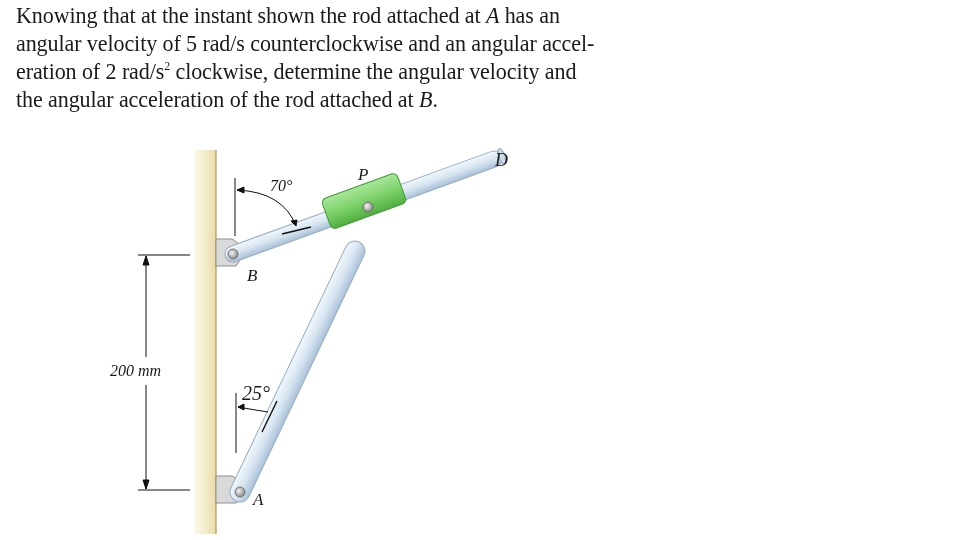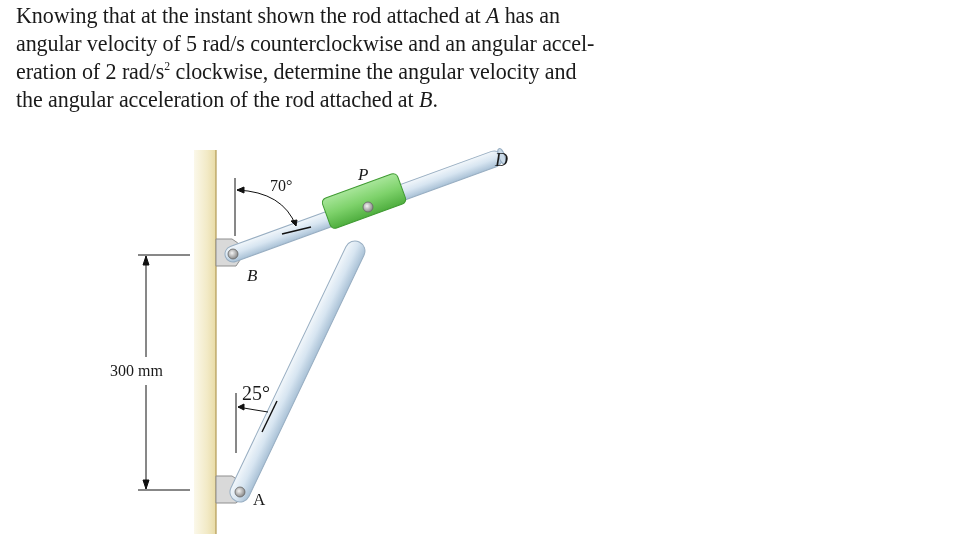--- a/index.html
+++ b/index.html
@@ -7,21 +7,21 @@
   .problem {
     position: absolute; left: 16px; top: 2px; width: 690px;
     font-size: 22.5px; line-height: 28px; letter-spacing: -0.1px;
     transform: scaleX(0.98); transform-origin: left top;
   }
   .problem p { margin: 0; }
   .problem .line { display: block; white-space: nowrap; }
   .problem i { font-style: italic; }
   .problem sup { font-size: 12px; vertical-align: 9px; line-height: 0; }
   .figure { position: absolute; left: 0; top: 0; width: 960px; height: 540px; }
-  .lbl { position: absolute; font-family: "Liberation Serif", serif; font-size: 17px; color: #1a1a1a; }
+  .lbl { position: absolute; font-family: "Liberation Serif", serif; font-size: 17px; color: #1a1a1a; font-style: italic; }
   .lbl.it { font-style: italic; }
 </style>
 </head>
 <body>
 
 <div class="problem">
   <p>
     <span class="line"><span>Knowing that at the instant shown the rod attached at </span><i>A</i><span> has an</span></span>
     <span class="line">angular velocity of 5 rad/s counterclockwise and an angular accel-</span>
     <span class="line"><span>eration of 2 rad/s</span><sup>2</sup><span> clockwise, determine the angular velocity and</span></span>
@@ -106,14 +106,14 @@
       <path d="M146 489 l-3 -9 l6 0 z" fill="#111"></path>
     </g>
   </svg>
 
   <span class="lbl it" style="left:495px; top:150px; font-size:18px;">D</span>
   <span class="lbl it" style="left:358px; top:165px;">P</span>
   <span class="lbl it" style="left:247px; top:266px;">B</span>
   <span class="lbl" style="left:253px; top:490px;">A</span>
   <span class="lbl" style="left:270px; top:177px; font-size:16px;">70°</span>
   <span class="lbl" style="left:242px; top:382px; font-size:20px;">25°</span>
-  <span class="lbl" style="left:110px; top:362px; font-size:16px;">300 mm</span>
+  <span class="lbl" style="left:110px; top:362px; font-size:16px;">200 mm</span>
 </div>
 
 </body></html>

